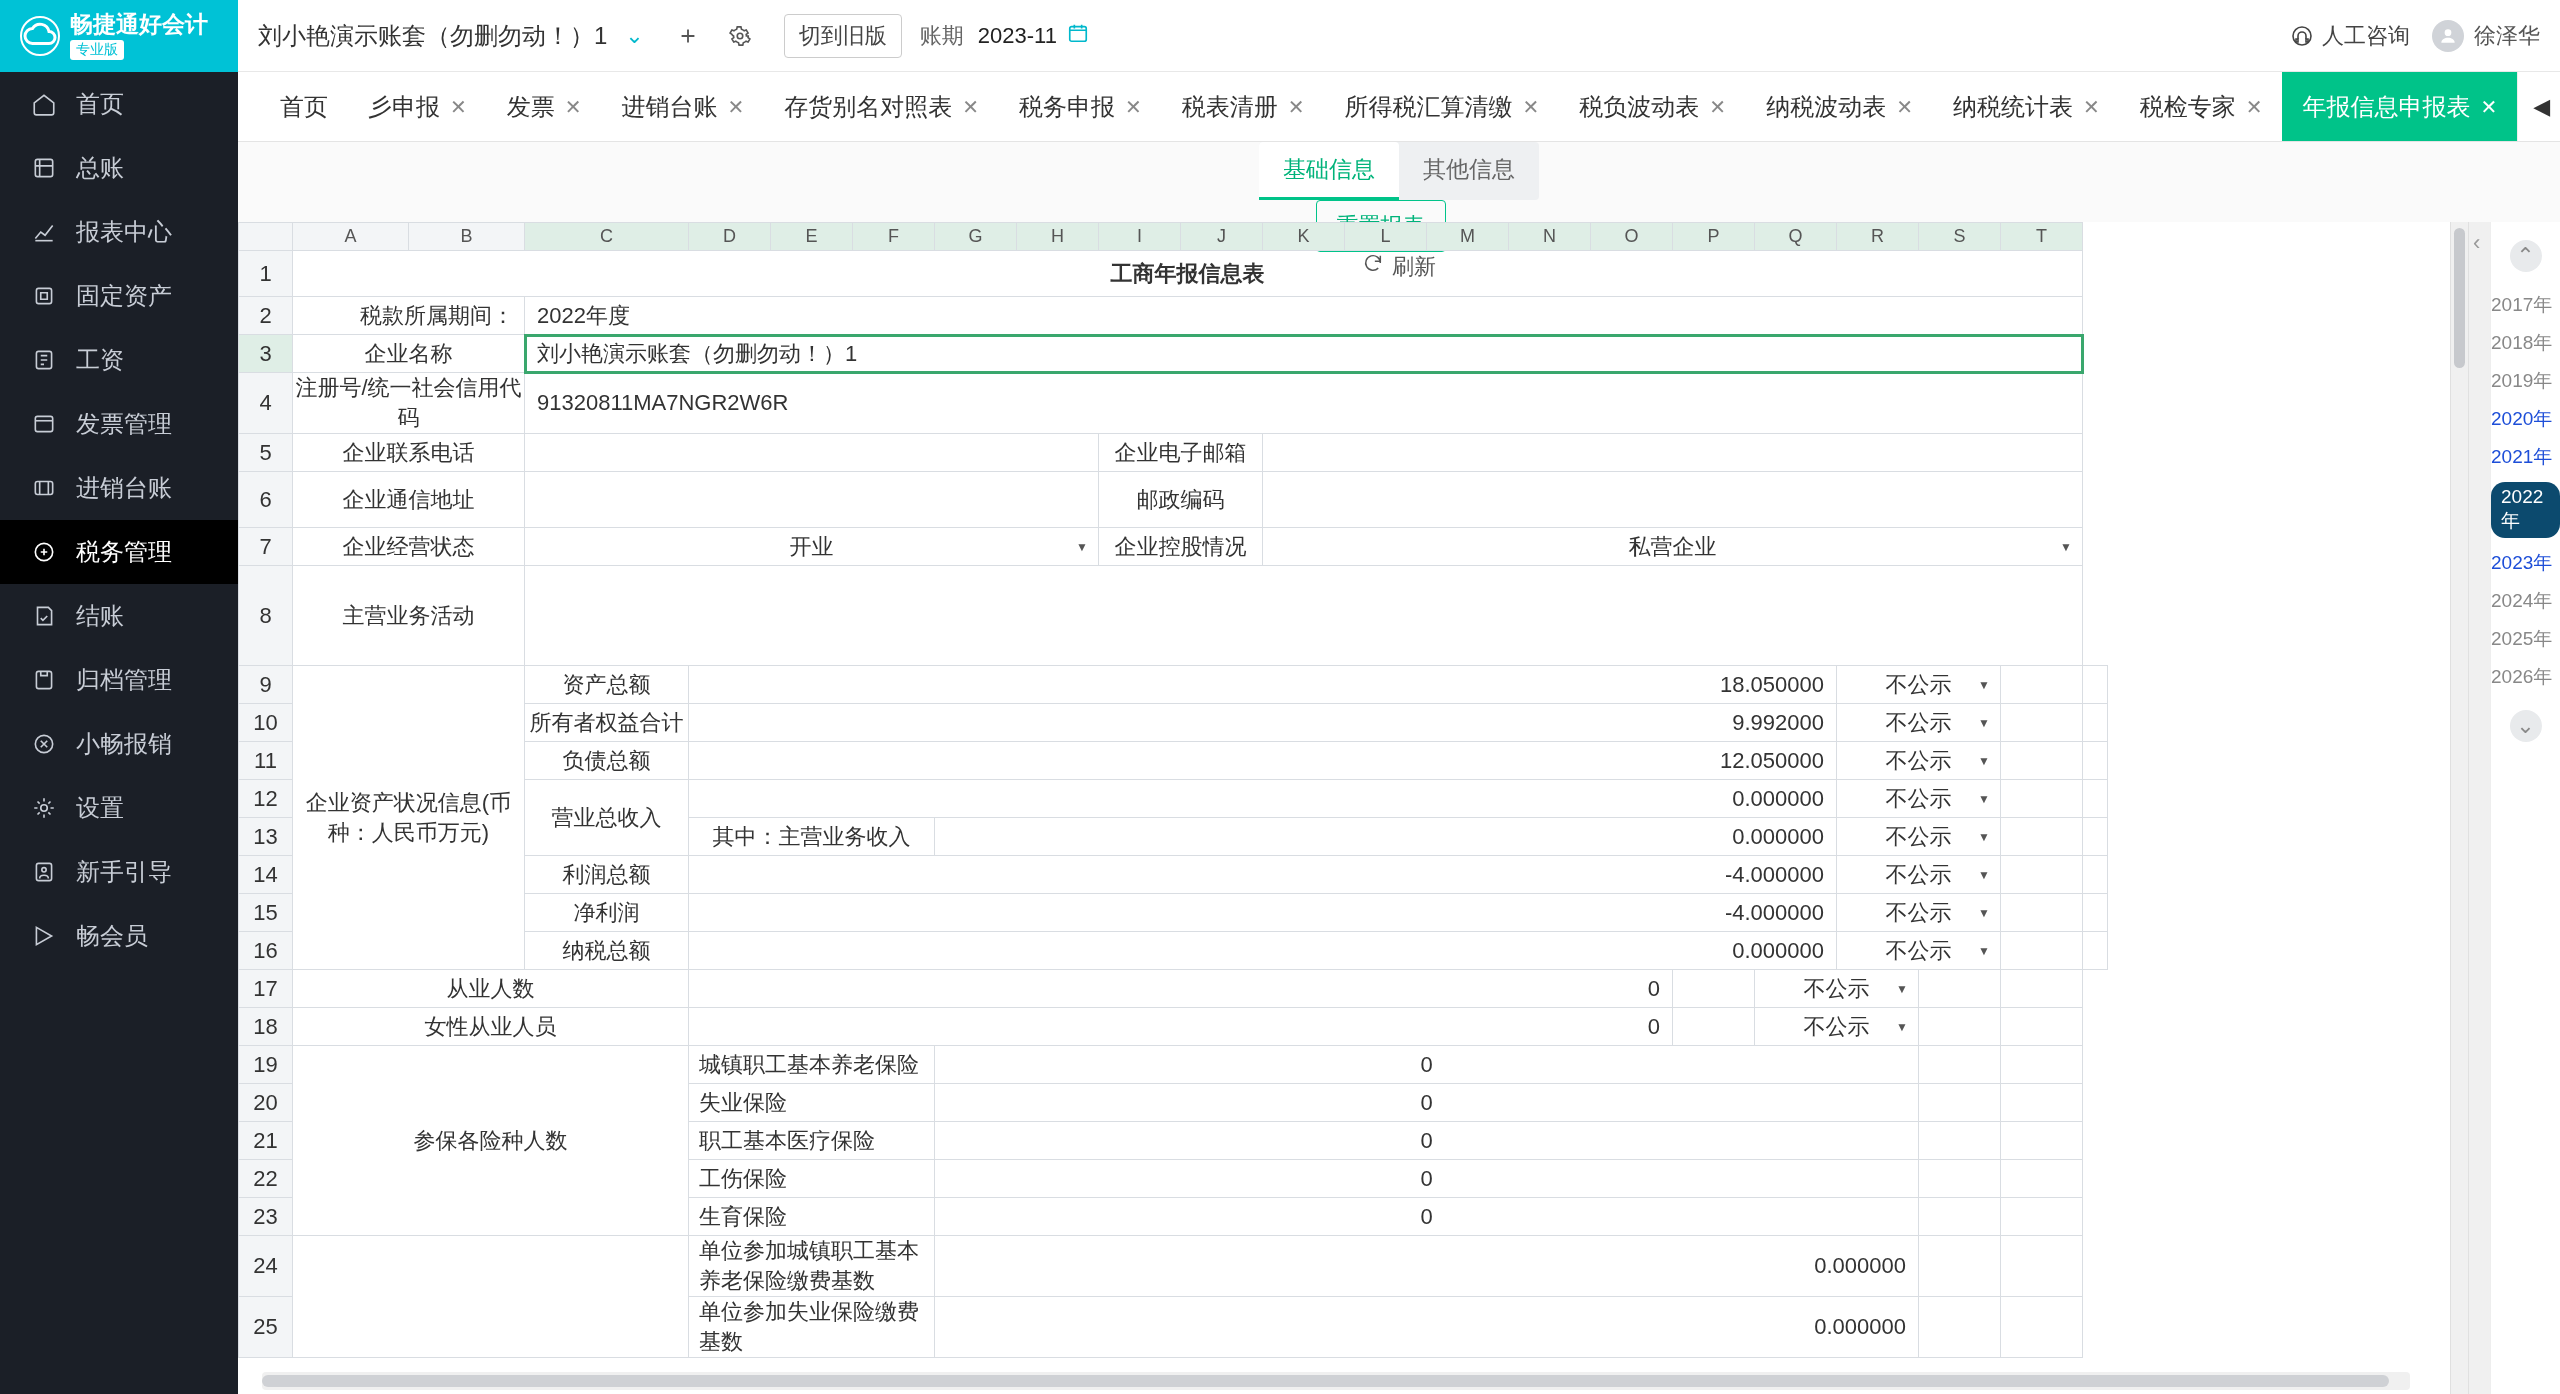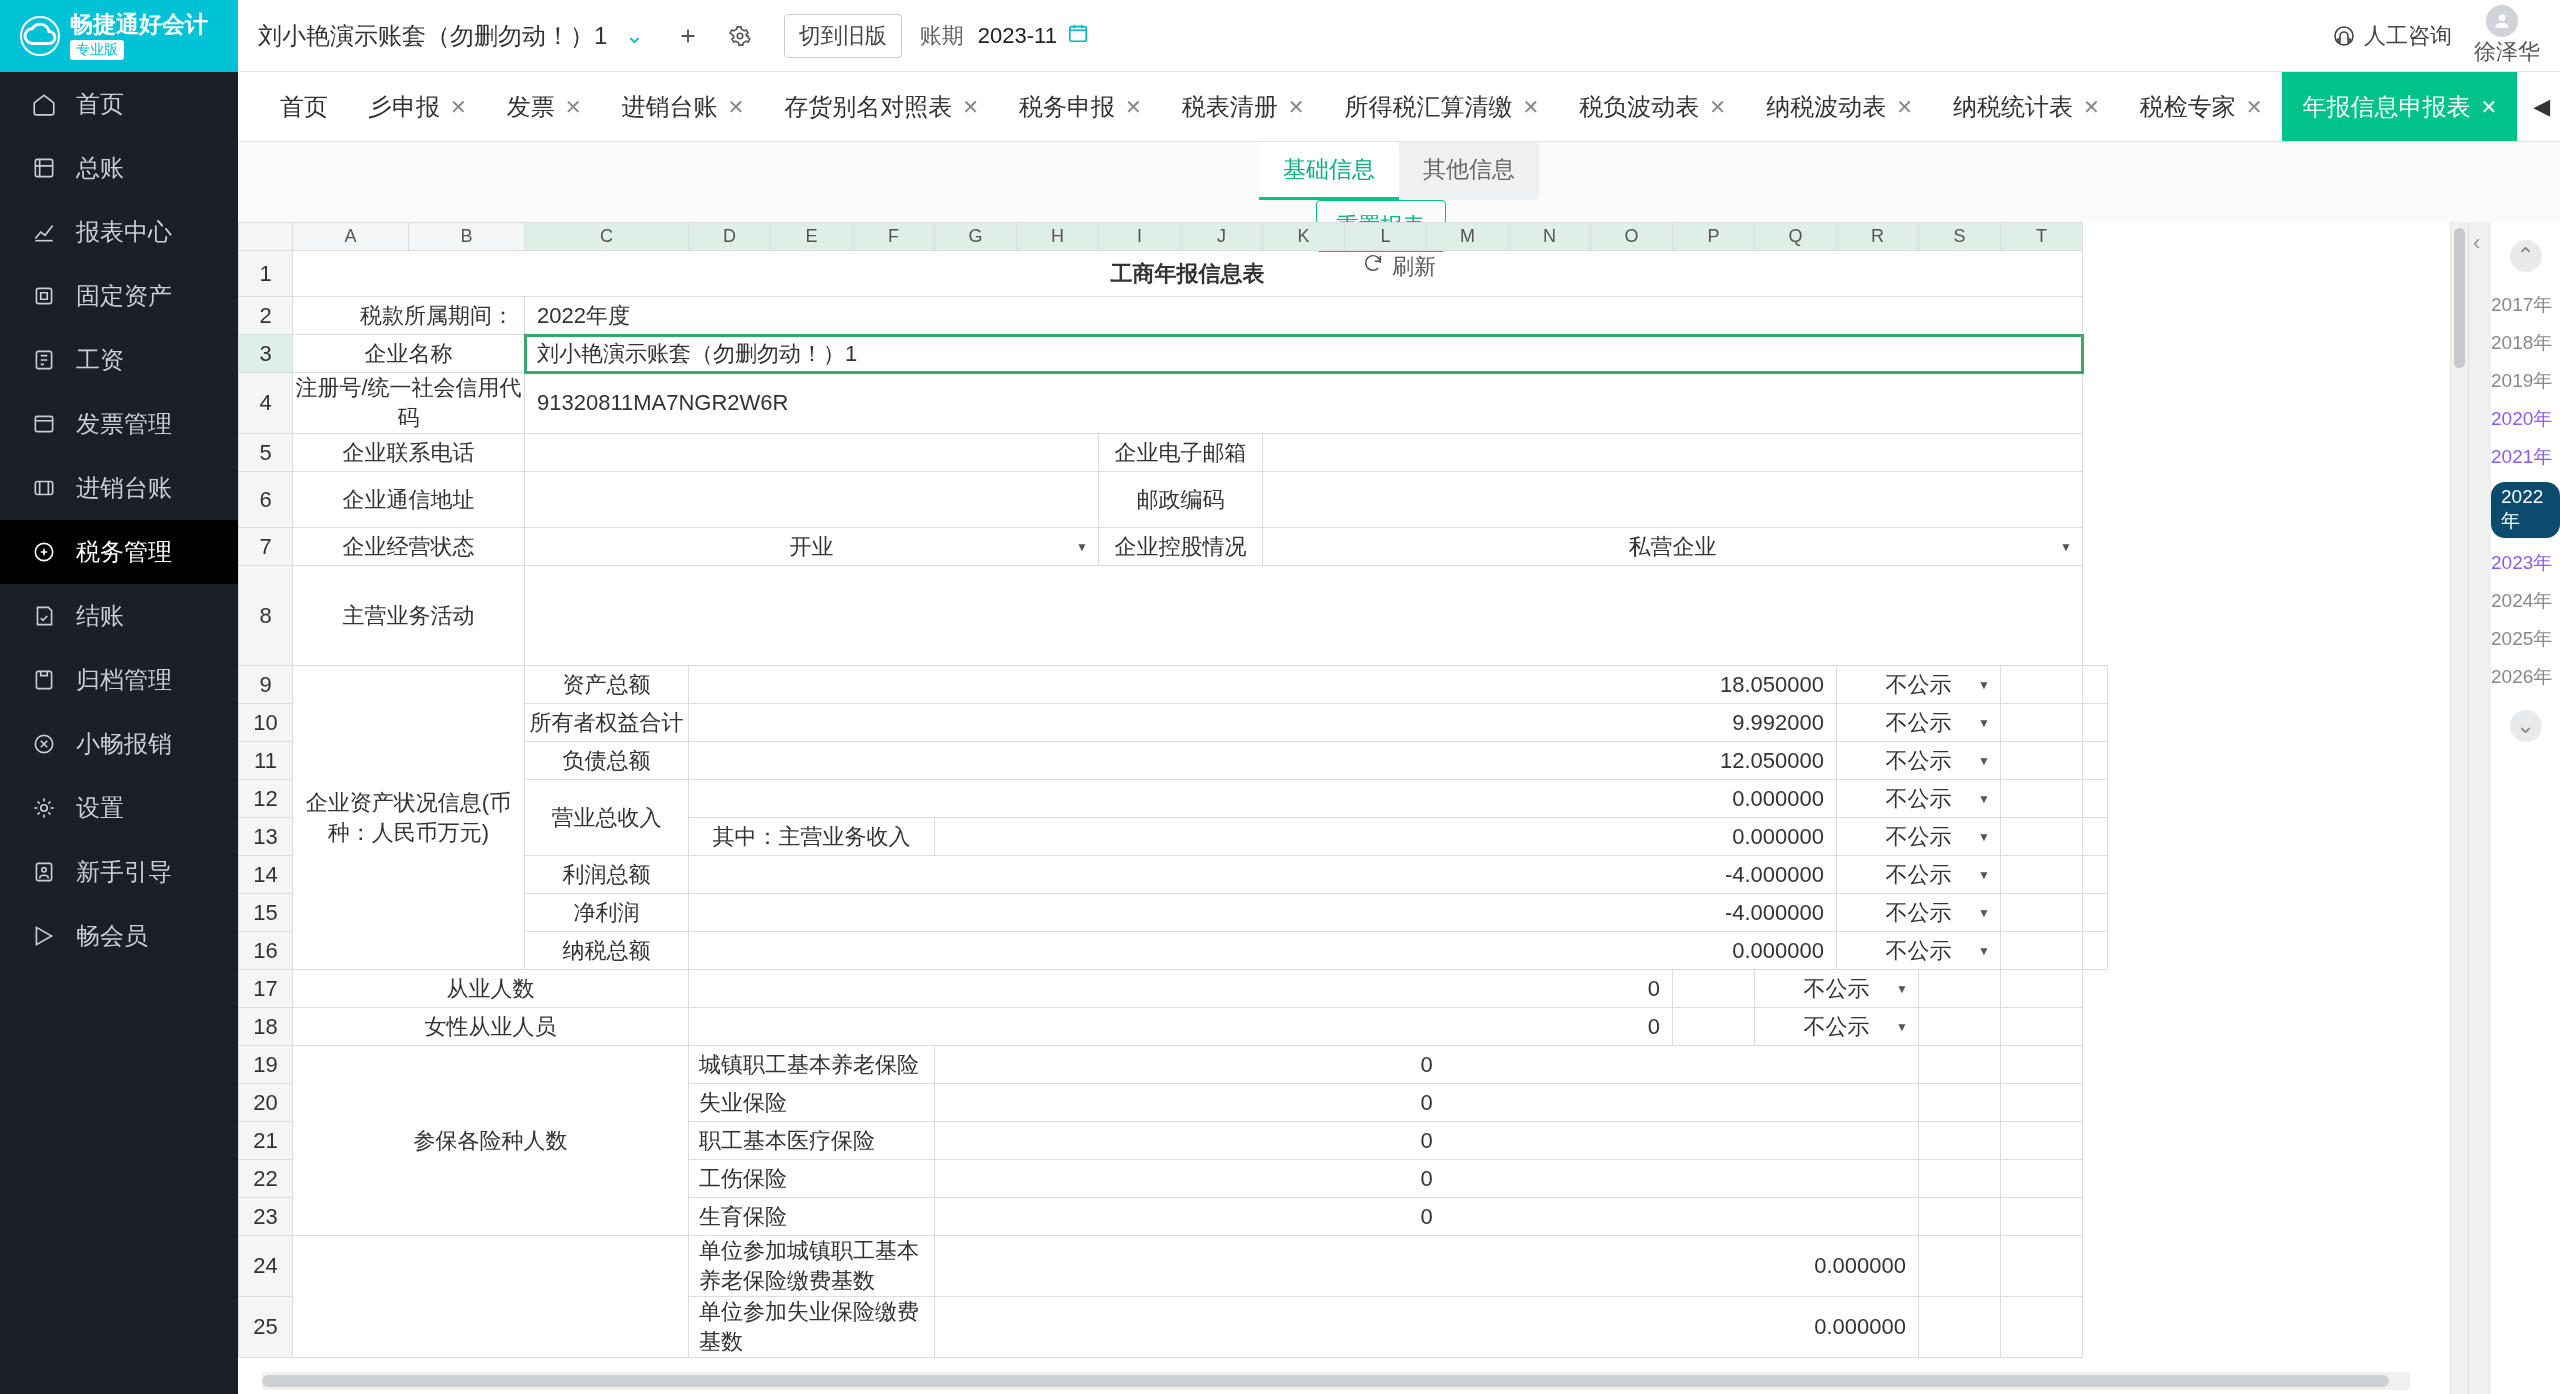--- a/index.html
+++ b/index.html
@@ -26,21 +26,21 @@
 .account-name { font-size: 24px; color: #333; }
 .chev-down { color: #00b8cc; margin: 0 18px; font-size: 22px; }
 .top-icon-btn { width: 36px; height: 36px; display: flex; align-items: center; justify-content: center; margin: 0 8px; color: #555; cursor: pointer; }
 .switch-old { border: 1px solid #ccc; border-radius: 4px; padding: 6px 14px; font-size: 22px; color: #444; margin: 0 18px; cursor: pointer; }
 .period-label { color: #666; margin-right: 14px; }
 .period-val { color: #222; margin-right: 10px; }
 .cal-icon { color: #00b8cc; }
 .topbar-spacer { flex: 1; }
 .consult { display: flex; align-items: center; color: #444; margin-right: 22px; cursor: pointer; }
 .consult svg { width: 24px; height: 24px; margin-right: 8px; stroke: currentColor; fill: none; stroke-width: 1.6; }
-.user { display: flex; align-items: center; color: #555; flex-direction: column; }
+.user { display: flex; align-items: center; color: #555; }
 .avatar { width: 32px; height: 32px; background: #d0d3d8; border-radius: 50%; margin-right: 10px; display: flex; align-items: center; justify-content: center; }
 .avatar svg { width: 20px; height: 20px; fill: #fff; }
 
 
 .tabrow { height: 70px; background: #fff; border-bottom: 1px solid #e4e4e4; display: flex; align-items: stretch; padding-left: 22px; }
 .tab { display: flex; align-items: center; padding: 0 20px; font-size: 24px; color: #333; cursor: pointer; white-space: nowrap; }
 .tab .close { margin-left: 10px; color: #888; font-size: 20px; }
 .tab.active { background: #00c389; color: #fff; }
 .tab.active .close { color: #fff; }
 .tab-controls { margin-left: auto; display: flex; align-items: center; }
@@ -75,21 +75,21 @@
 .selected-cell { outline: 3px solid #3aa76d; outline-offset: -2px; }
 .dd { position: relative; }
 .dd::after { content: "▼"; position: absolute; right: 10px; top: 50%; transform: translateY(-50%); font-size: 12px; color: #555; }
 
 
 .vtrack { width: 18px; background: #f0f0f0; border-left: 1px solid #e0e0e0; position: relative; }
 .vthumb { position: absolute; left: 3px; right: 3px; top: 6px; height: 140px; background: #c7c9cd; border-radius: 6px; }
 .year-strip { width: 70px; border-left: 1px solid #eee; display: flex; flex-direction: column; align-items: center; padding-top: 10px; }
 .yr-arrow { width: 32px; height: 32px; background: #e8eaec; border-radius: 50%; display: flex; align-items: center; justify-content: center; margin: 8px 0; color: #888; cursor: pointer; }
 .yr { font-size: 19px; color: #888; margin: 12px 0; cursor: pointer; }
-.yr.enabled { color: #8b5cf6; }
+.yr.enabled { color: #1d4ed8; }
 .yr.active { background: #0c4a6e; color: #fff; padding: 4px 10px; border-radius: 14px; }
 
 
 .hscroll { position: absolute; left: 24px; right: 40px; bottom: 4px; height: 18px; background: #f0f0f0; border-radius: 4px; }
 .hthumb { position: absolute; left: 0; top: 3px; bottom: 3px; width: 99%; background: #cfd1d5; border-radius: 6px; }
 
 
 </style>
 </head>
 <body>

